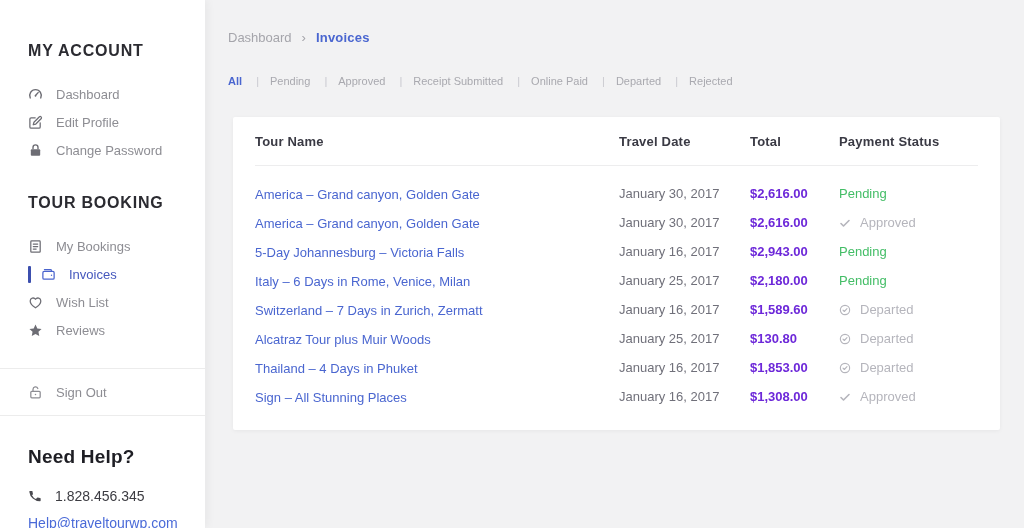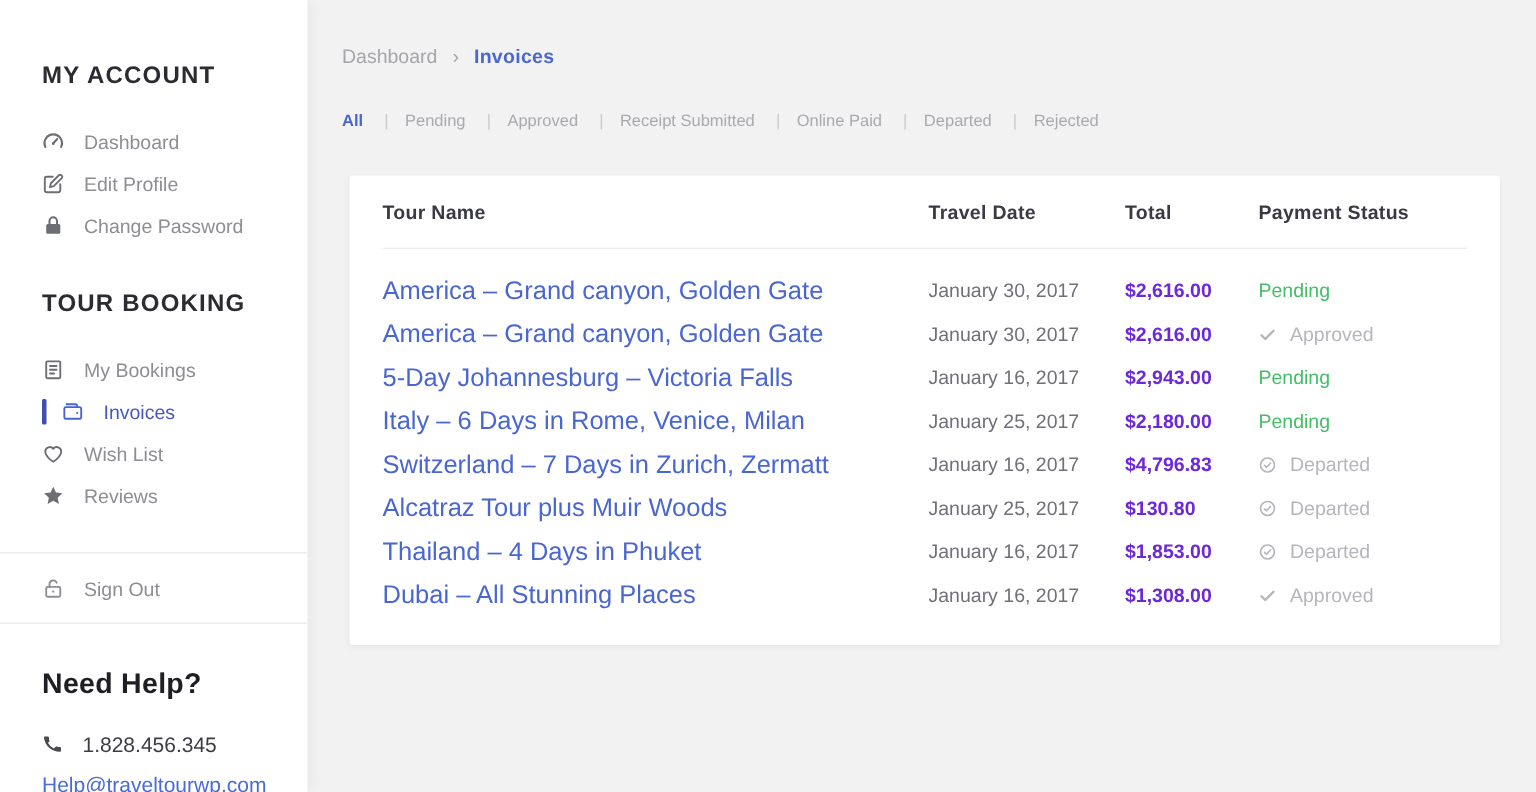--- a/index.html
+++ b/index.html
@@ -71,21 +71,21 @@
   .tbl-head {
     display:grid; grid-template-columns:364px 131px 89px 1fr;
     align-items:center; height:49px; border-bottom:1px solid #ededee;
   }
   .th { font-size:13px; font-weight:bold; color:#3a3a44; letter-spacing:.2px; }
   .tbl-body { padding-top:13px; }
   .tbl-row {
     display:grid; grid-template-columns:364px 131px 89px 1fr;
     align-items:center; height:29px;
   }
-  .tour-link { font-size:17px; color:#4a66d0; text-decoration:none; cursor:pointer; }
+  .tour-link { font-size:13px; color:#4a66d0; text-decoration:none; cursor:pointer; }
   .cell-date { font-size:13px; color:#70707a; }
   .cell-total { font-size:13px; font-weight:bold; color:#6d28d9; }
   .cell-status { font-size:13px; display:flex; align-items:center; }
   .cell-status.pending { color:#43bd66; }
   .cell-status.approved, .cell-status.departed { color:#b5b5bc; }
   .st-icon { display:none; margin-right:9px; }
   .st-icon svg { width:12px; height:12px; }
   .cell-status.approved .approved-only { display:inline-flex; }
   .cell-status.departed .departed-only { display:inline-flex; }
 </style>
@@ -294,21 +294,21 @@
           <div class="cell-total">$2,180.00</div>
           <div class="cell-status pending">
 
             <span>Pending</span>
           </div>
         </div>
 
         <div class="tbl-row">
           <div><a class="tour-link">Switzerland – 7 Days in Zurich, Zermatt</a></div>
           <div class="cell-date">January 16, 2017</div>
-          <div class="cell-total">$4,796.83</div>
+          <div class="cell-total">$1,589.60</div>
           <div class="cell-status departed">
 
             <span class="st-icon departed-only">
               <svg viewBox="0 0 24 24" fill="none" stroke="currentColor" stroke-width="2.2" stroke-linecap="round" stroke-linejoin="round">
                 <circle cx="12" cy="12" r="9.3"></circle>
                 <path d="M8 12.4l2.6 2.6 5.4-5.6"></path>
               </svg>
             </span>
             <span>Departed</span>
           </div>
@@ -340,21 +340,21 @@
               <svg viewBox="0 0 24 24" fill="none" stroke="currentColor" stroke-width="2.2" stroke-linecap="round" stroke-linejoin="round">
                 <circle cx="12" cy="12" r="9.3"></circle>
                 <path d="M8 12.4l2.6 2.6 5.4-5.6"></path>
               </svg>
             </span>
             <span>Departed</span>
           </div>
         </div>
 
         <div class="tbl-row">
-          <div><a class="tour-link">Dubai – All Stunning Places</a></div>
+          <div><a class="tour-link">Sign – All Stunning Places</a></div>
           <div class="cell-date">January 16, 2017</div>
           <div class="cell-total">$1,308.00</div>
           <div class="cell-status approved">
             <span class="st-icon approved-only">
               <svg viewBox="0 0 24 24" fill="none" stroke="currentColor" stroke-width="3.2" stroke-linecap="round" stroke-linejoin="round">
                 <path d="M4 13l5 5L20 7"></path>
               </svg>
             </span>
 
             <span>Approved</span>

